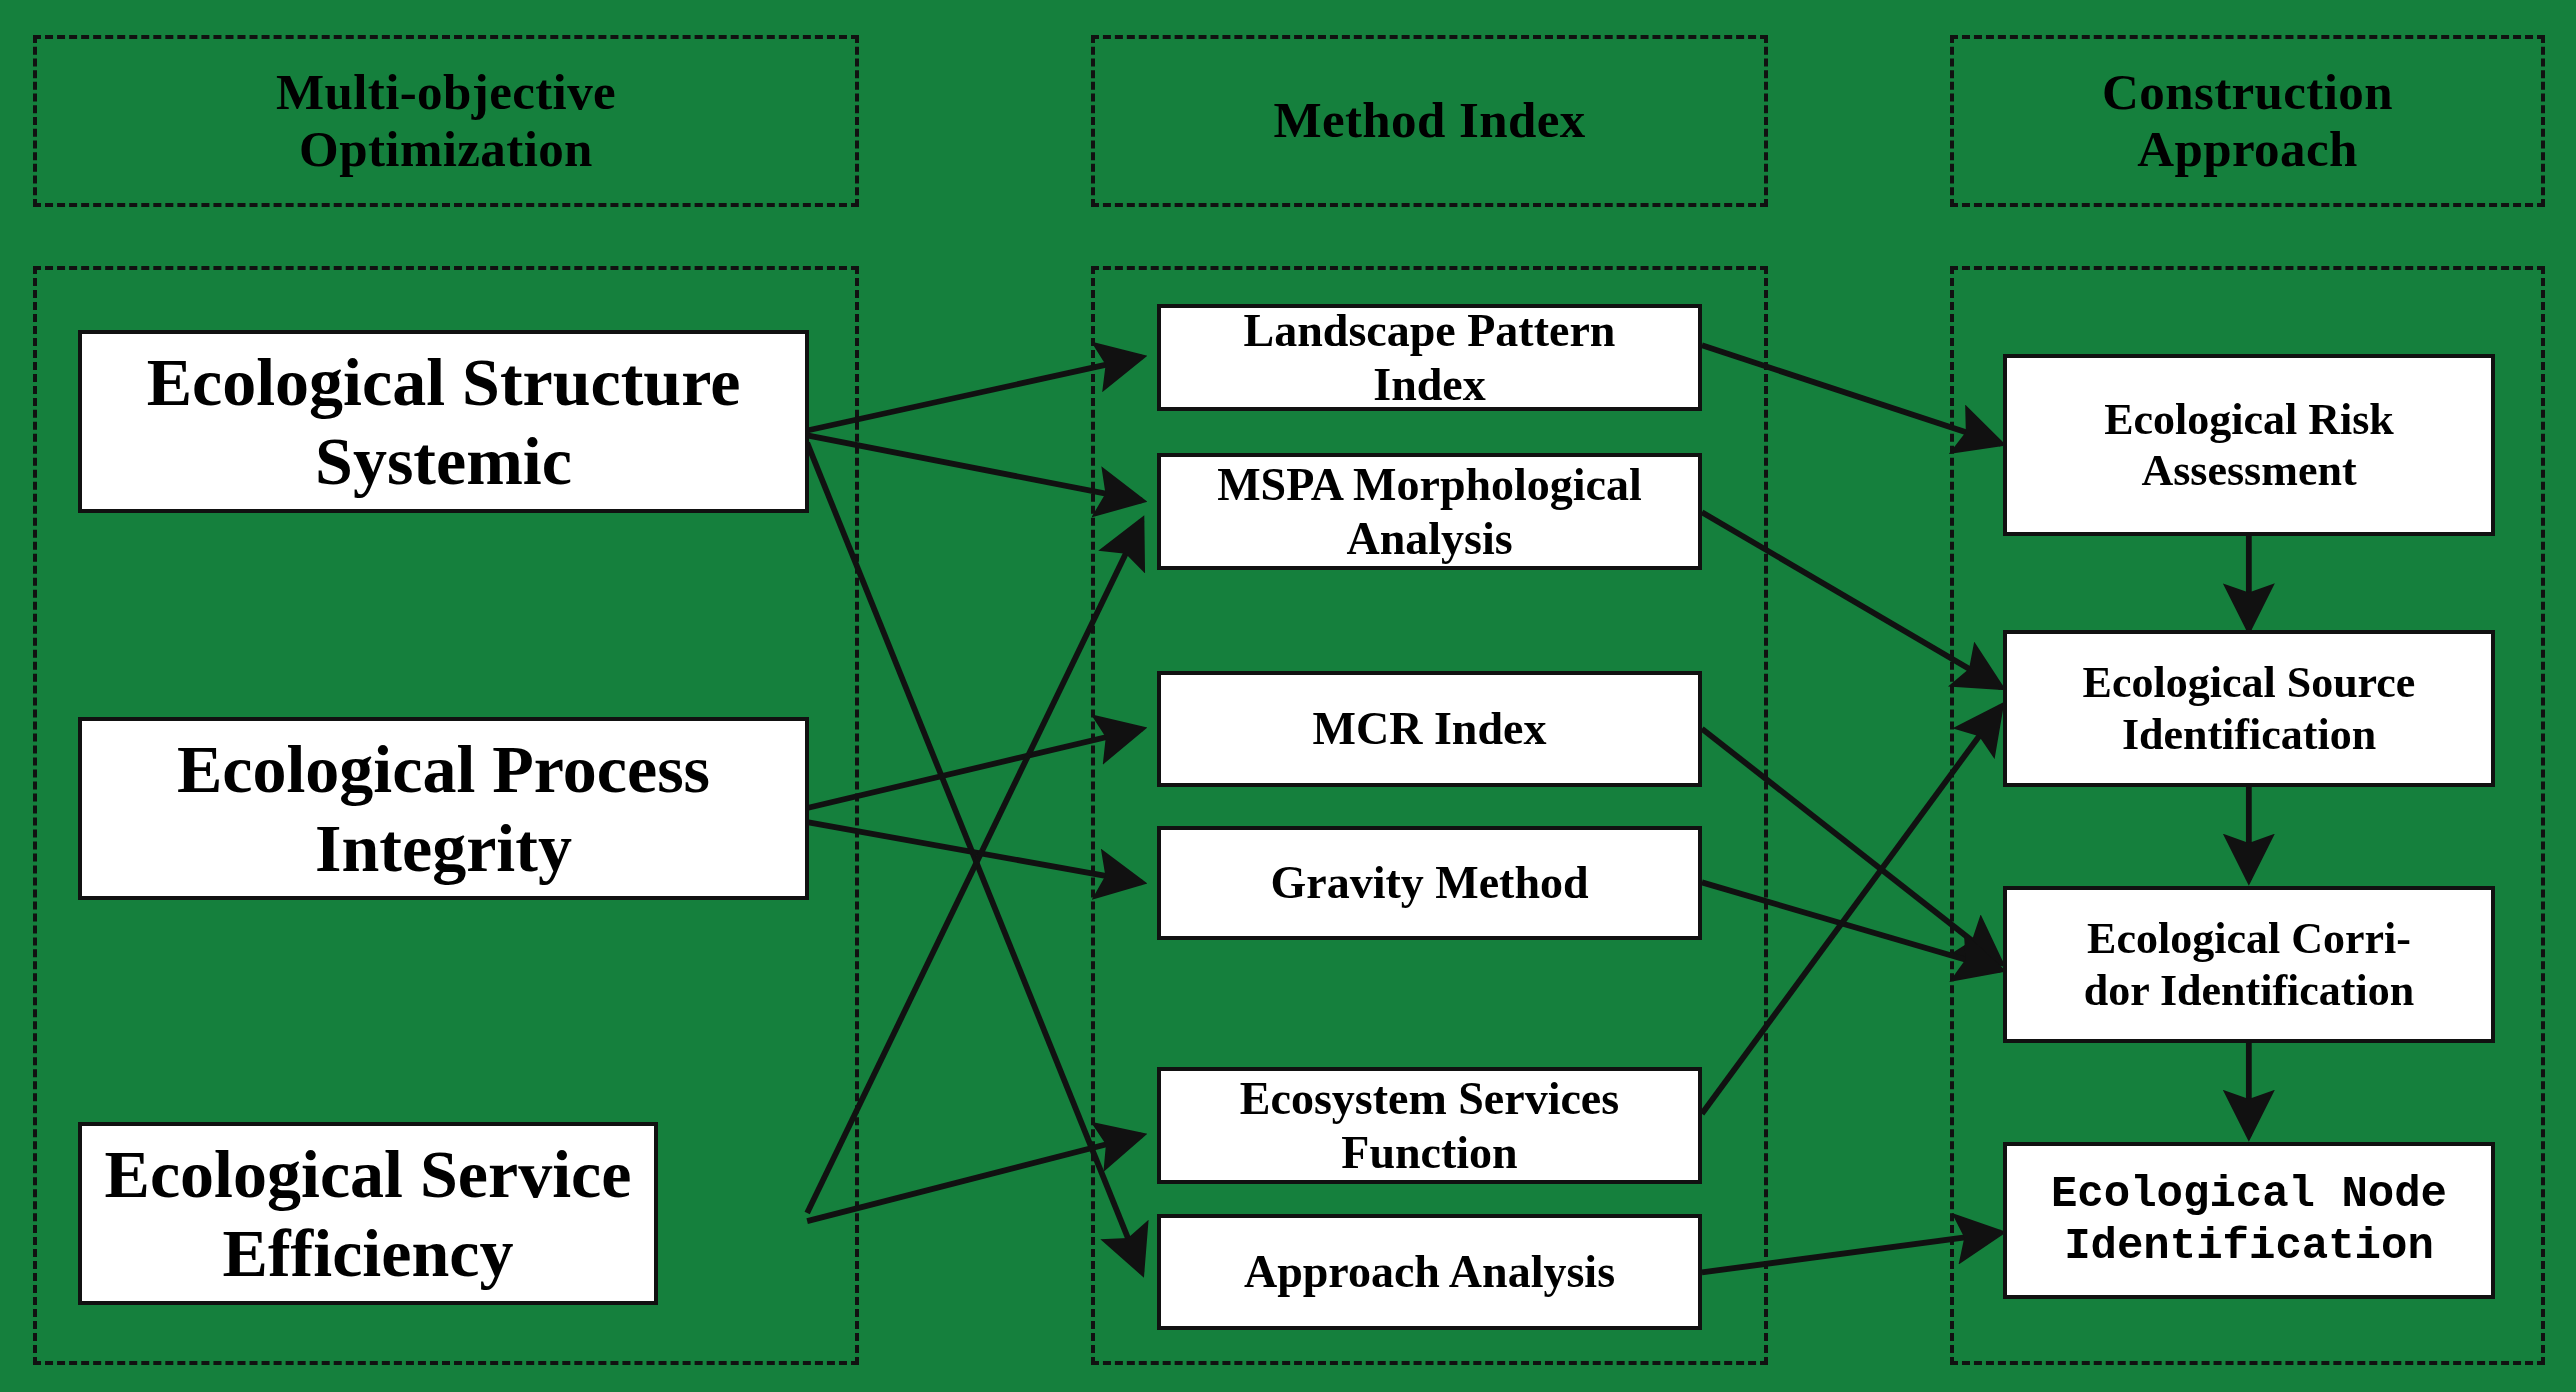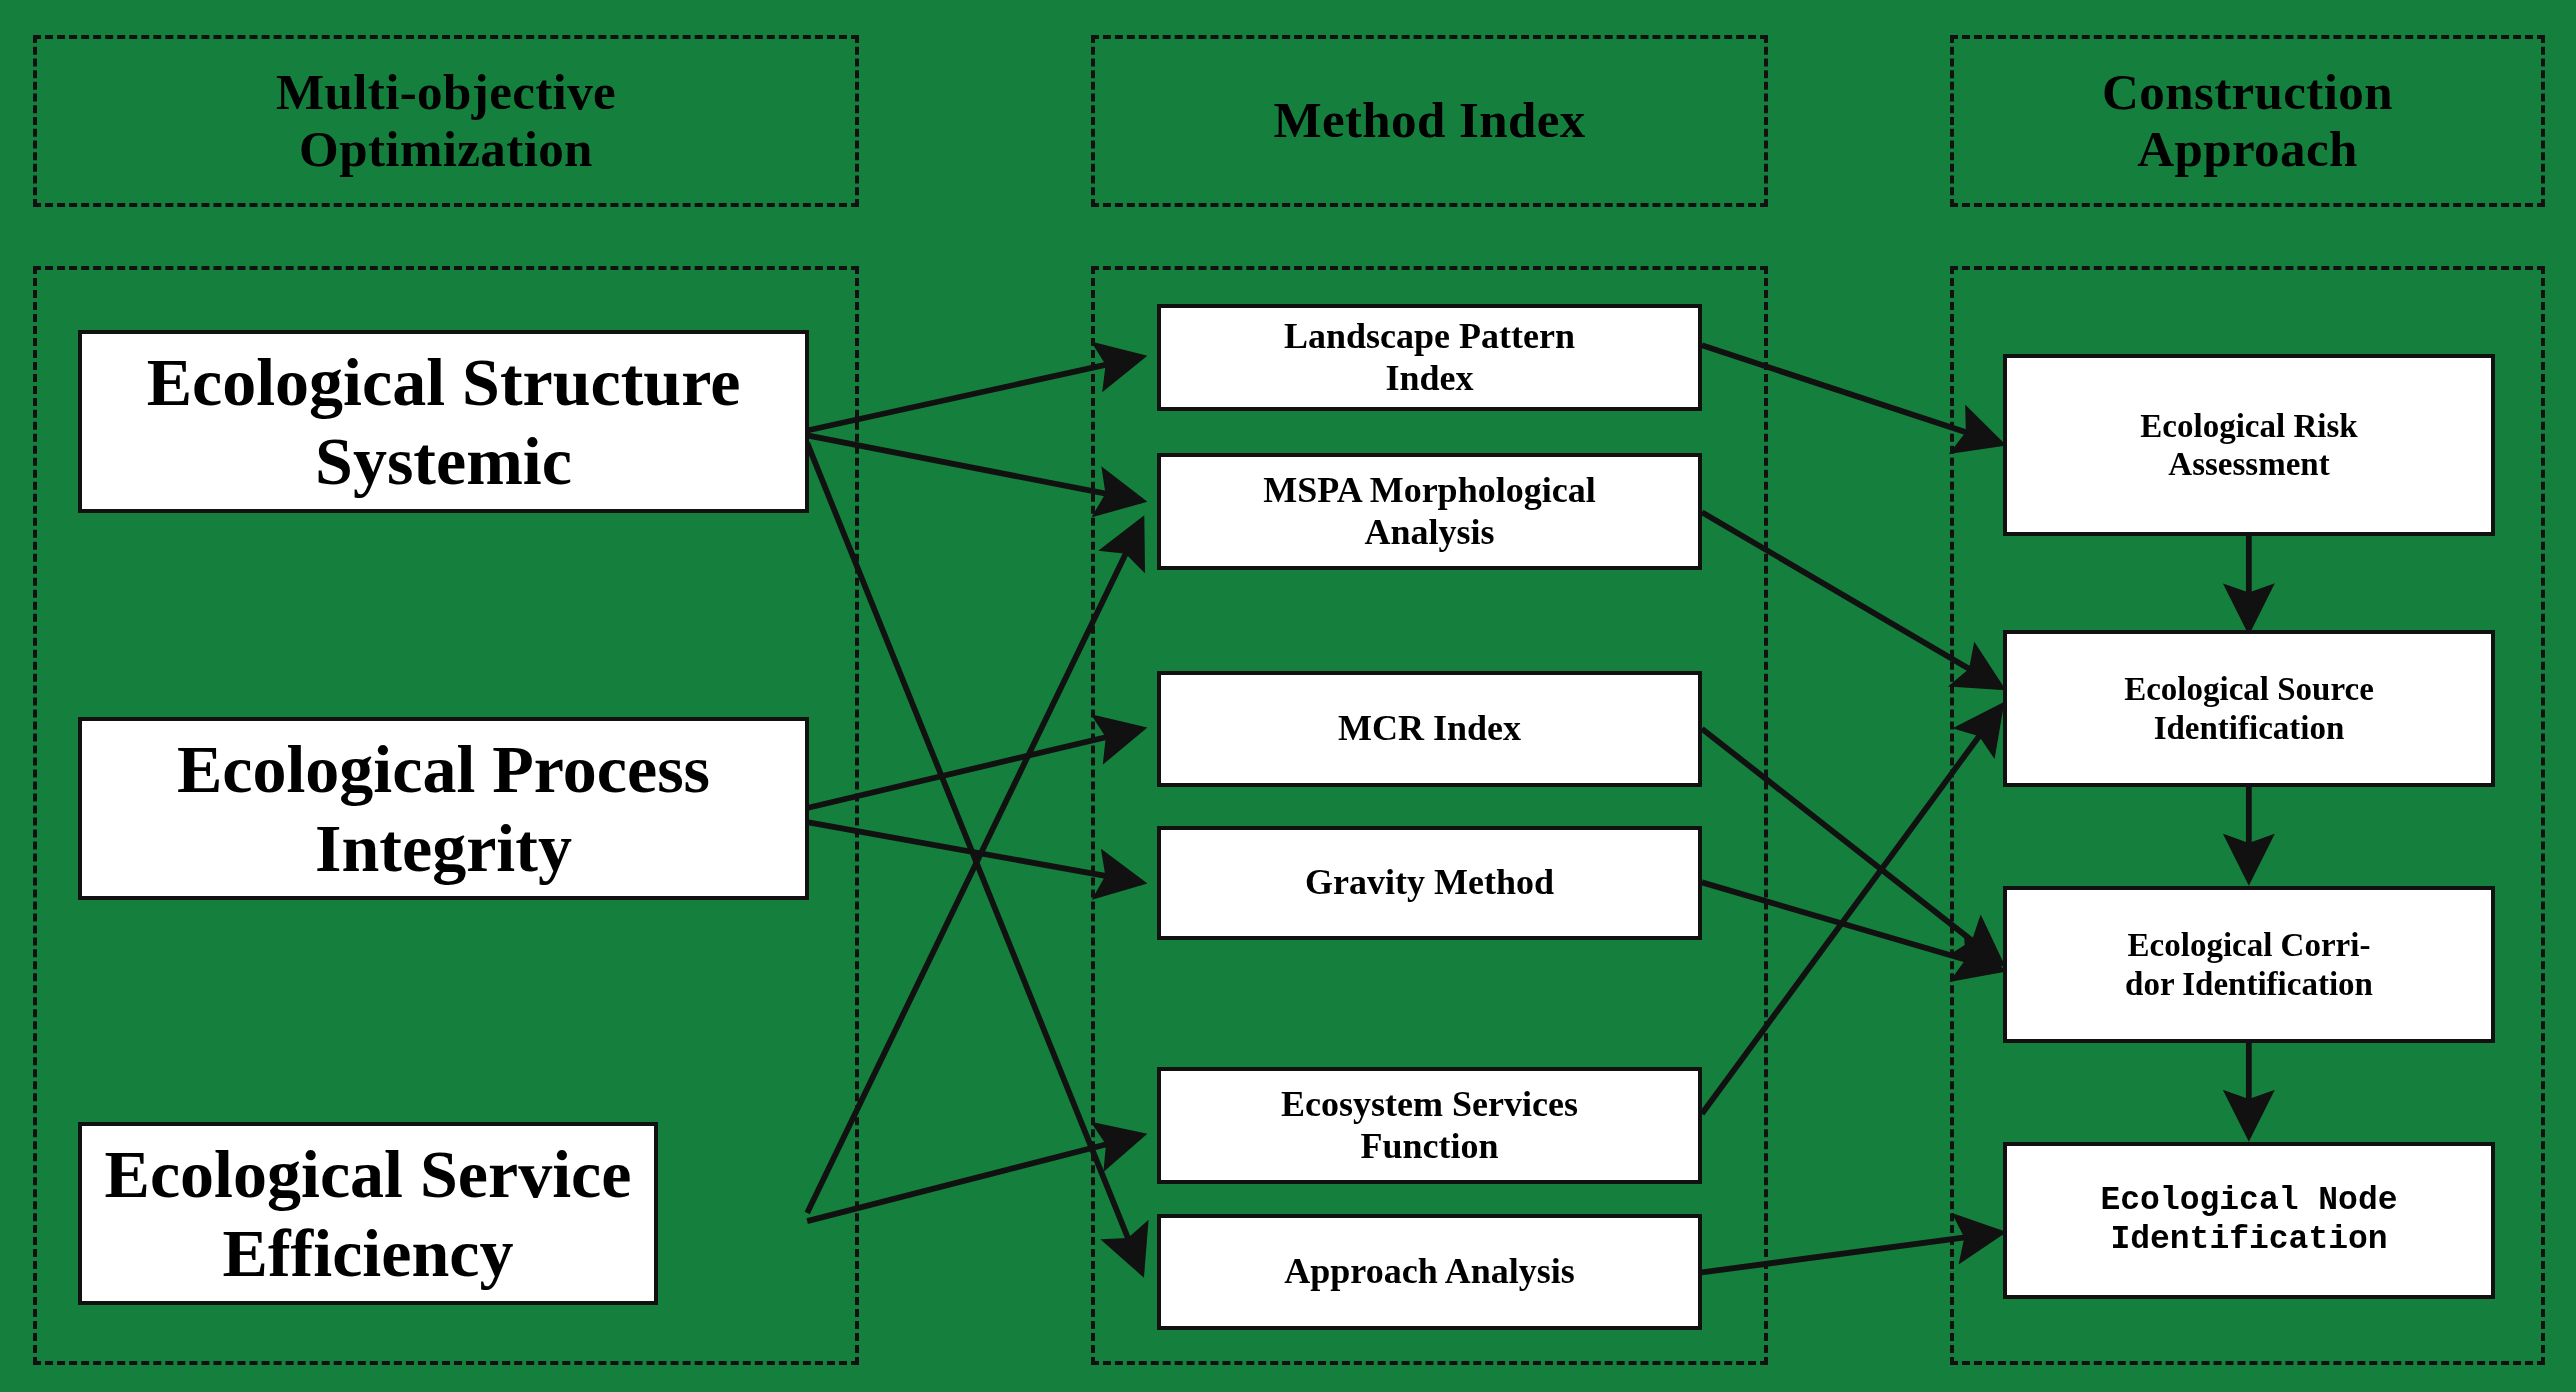--- a/index.html
+++ b/index.html
@@ -49,22 +49,22 @@
     text-align: center;
     color: #000000;
     z-index: 5;
   }
   .node .ntext {
     font-weight: bold;
     line-height: 1.16;
     padding: 0 8.3px;
   }
   .node.big .ntext   { font-size: 68px; }
-  .node.mid .ntext   { font-size: 36px; }
-  .node.right .ntext { font-size: 33px; }
+  .node.mid .ntext   { font-size: 46px; }
+  .node.right .ntext { font-size: 44px; }
 
   
   #arrows {
     position: absolute;
     left: 0; top: 0;
     width: 2576px;
     height: 1393px;
     z-index: 3;
     pointer-events: none;
   }

